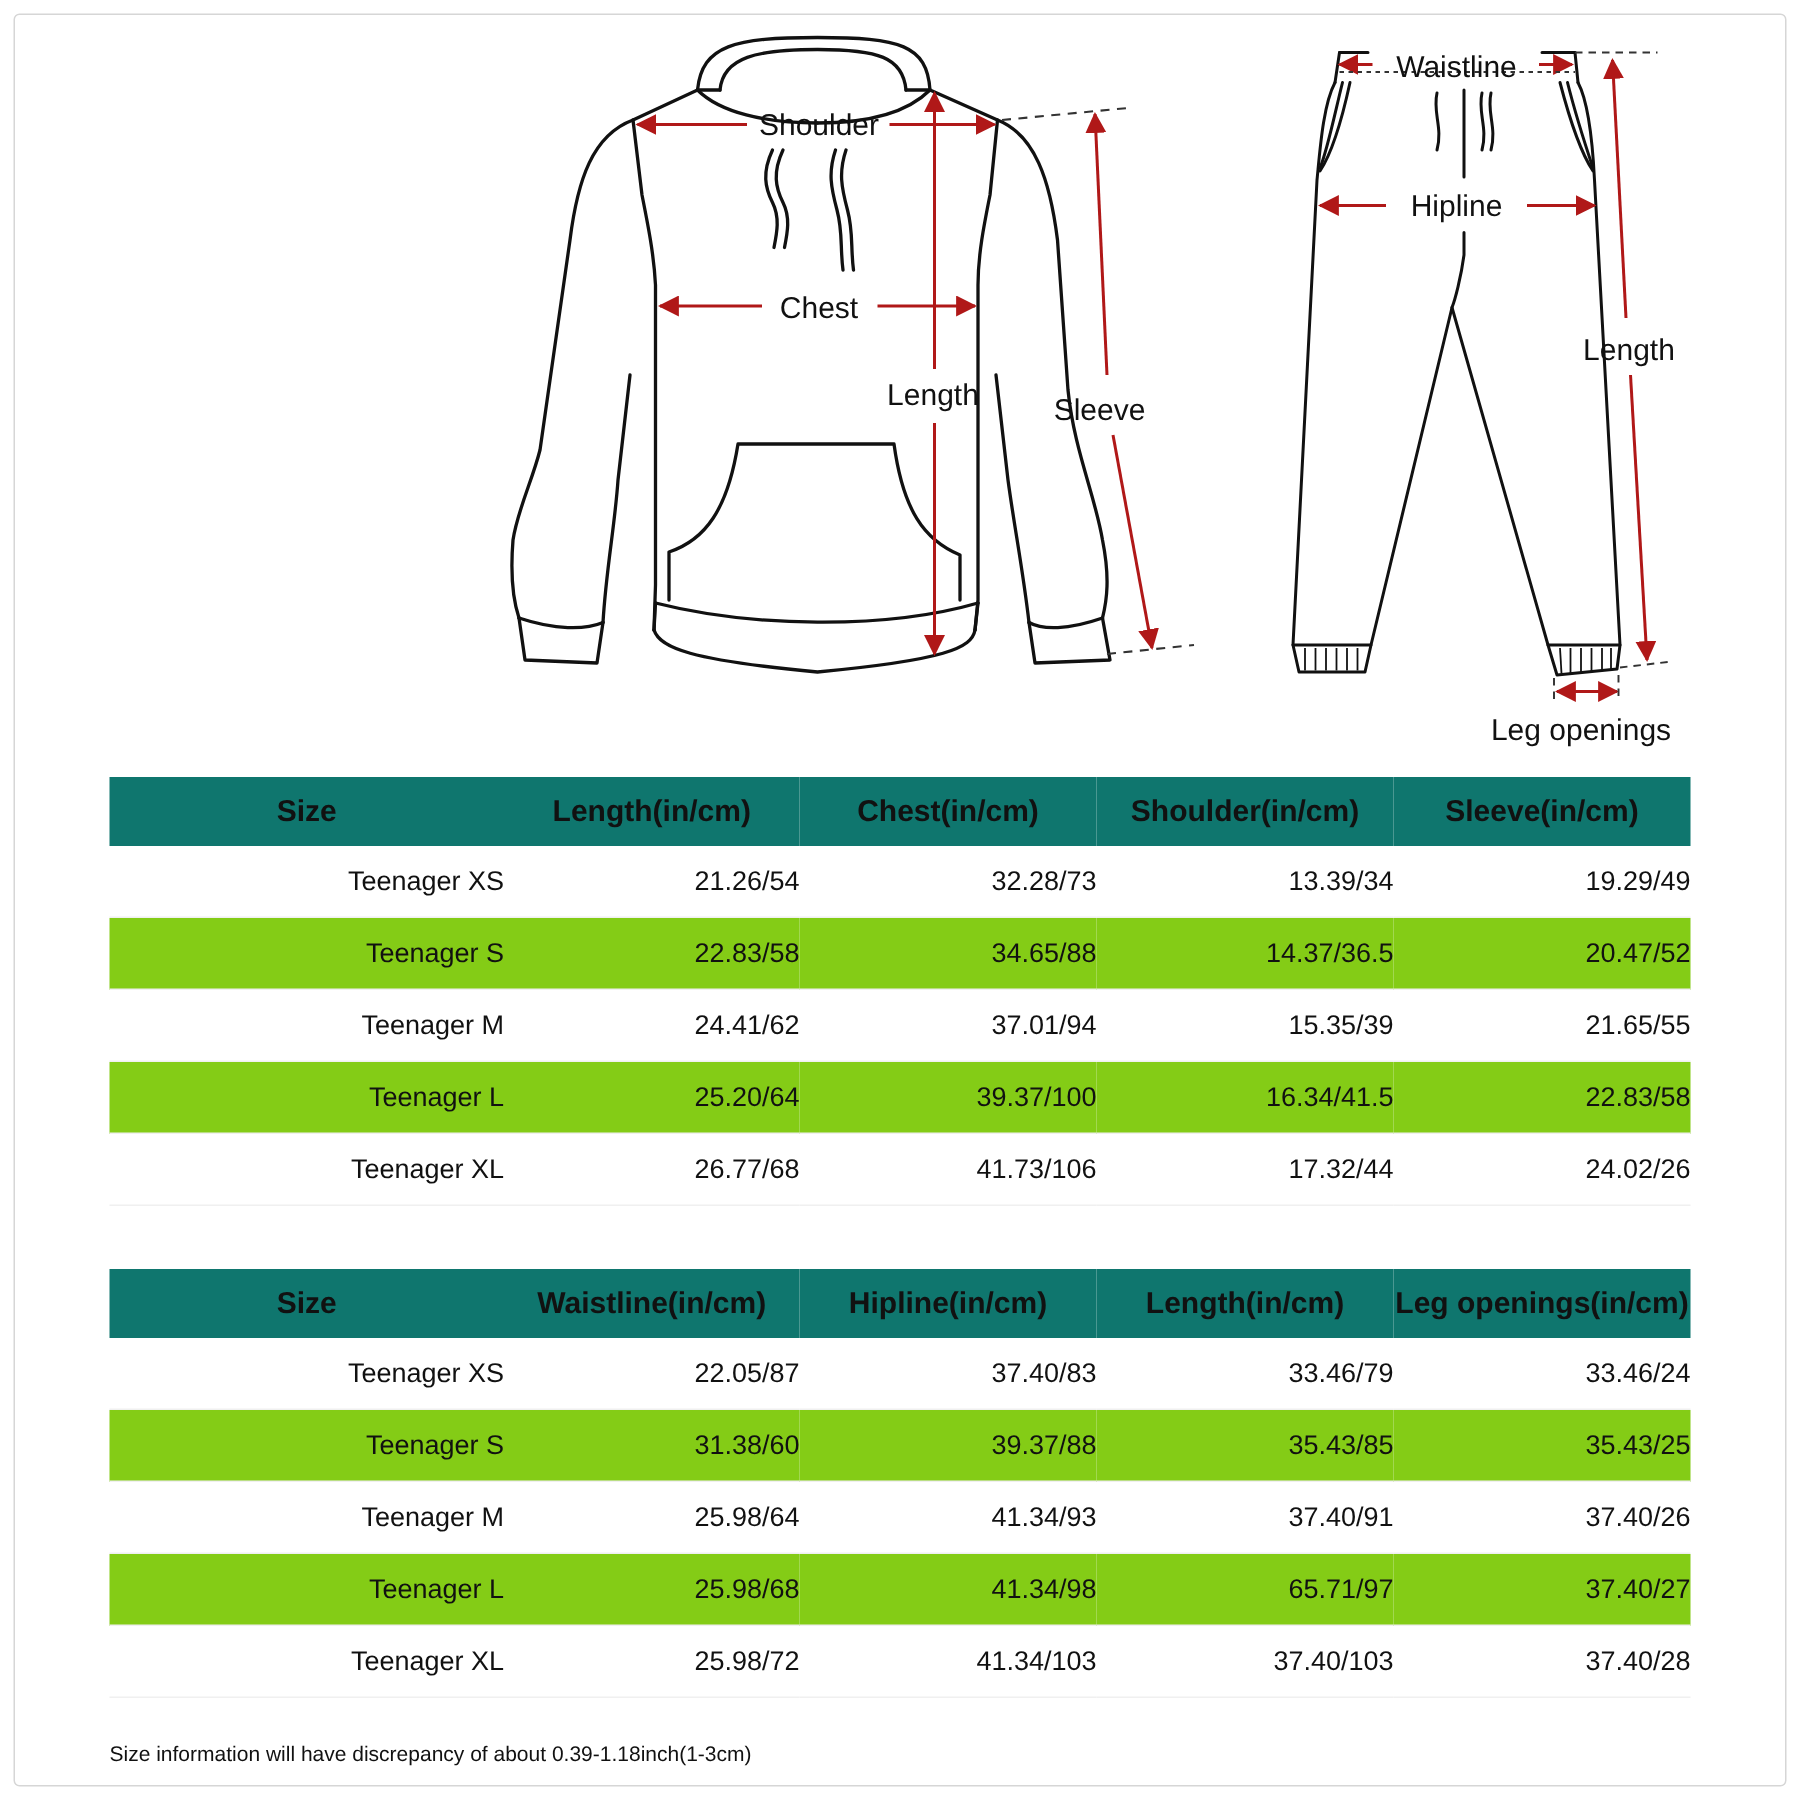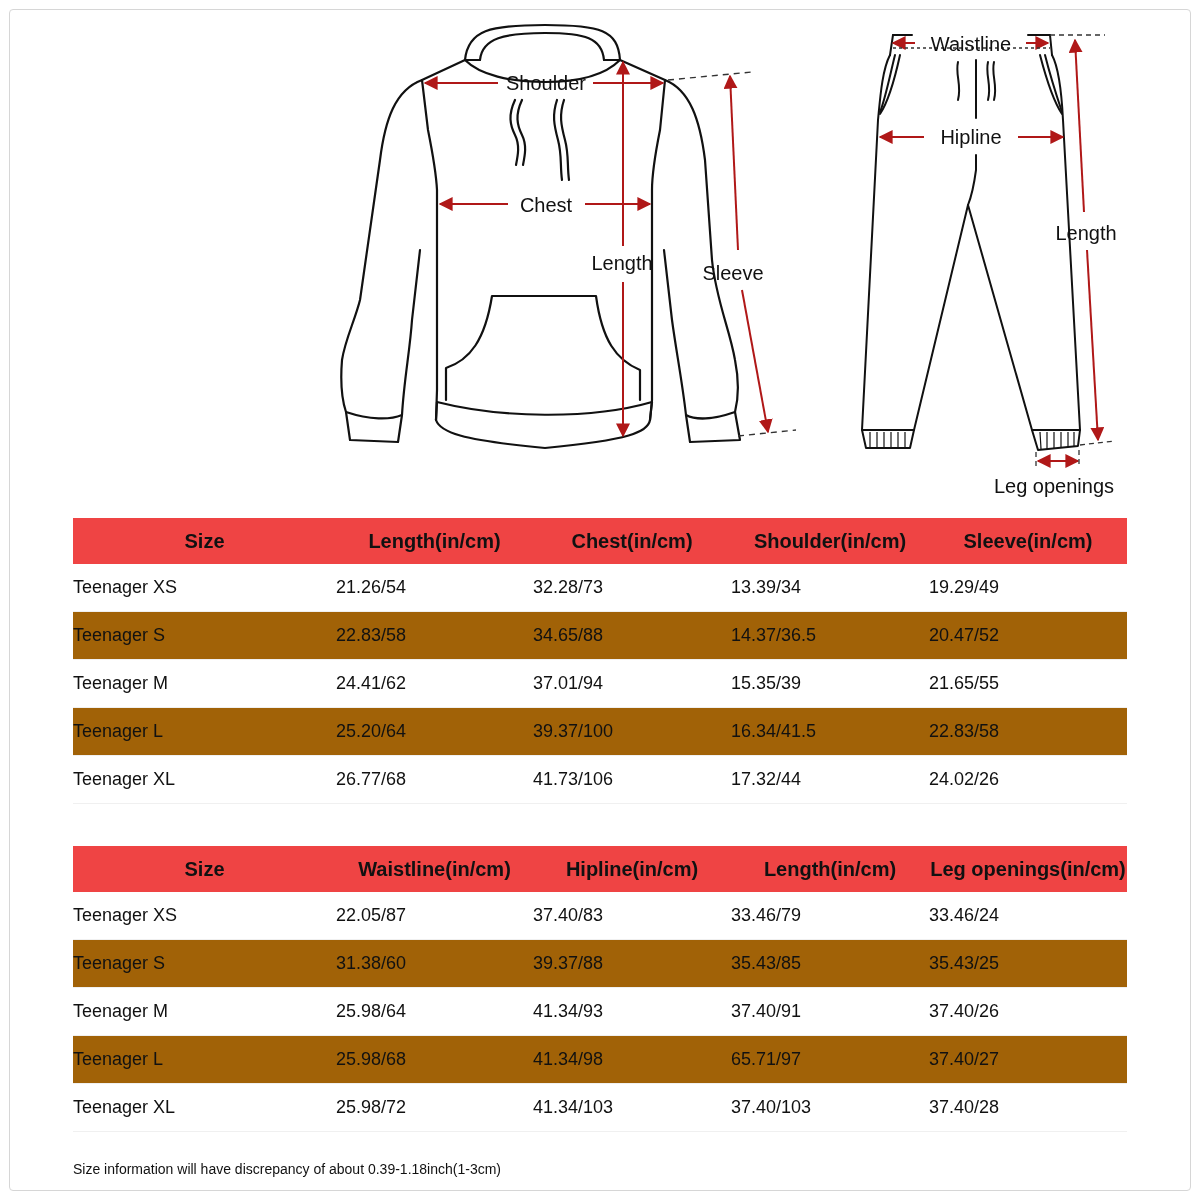--- a/index.html
+++ b/index.html
@@ -3,23 +3,23 @@
 <meta charset="utf-8">
 <style>
   html, body { margin:0; padding:0; background:#ffffff; }
   body { width:1200px; height:1200px; position:relative; overflow:hidden;
          font-family:"Liberation Sans", "DejaVu Sans", sans-serif; color:#111; }
   .frame { position:absolute; left:9px; top:9px; width:1182px; height:1182px;
            border:1px solid #d6d6d6; border-radius:4px; box-sizing:border-box; }
   .illus { position:absolute; left:0; top:0; width:1200px; height:510px; }
   .lbl { font-family:"Liberation Sans", "DejaVu Sans", sans-serif; font-size:20px; fill:#111; }
   table.size { position:absolute; left:73px; width:1054px; border-collapse:collapse; table-layout:fixed; }
-  table.size th { background:#ef4444; height:46px; font-size:20px; font-weight:bold; text-align:center; color:#111; padding:0; }
-  table.size td { height:47px; font-size:18px; text-align:left; color:#111; padding:0; border-bottom:1px solid #f0f0f0; }
-  table.size tr.alt td { background:#a16207; }
+  table.size th { background:#0f766e; height:46px; font-size:20px; font-weight:bold; text-align:center; color:#111; padding:0; }
+  table.size td { height:47px; font-size:18px; text-align:right; color:#111; padding:0; border-bottom:1px solid #f0f0f0; }
+  table.size tr.alt td { background:#84cc16; }
   #t1 { top:518px; }
   #t2 { top:846px; }
   .note { position:absolute; left:73px; top:1161px; font-size:14px; color:#111; }
 </style>
 </head>
 <body>
 
 <div class="frame"></div>
 
 <svg class="illus" viewBox="0 0 1200 510" xmlns="http://www.w3.org/2000/svg">

